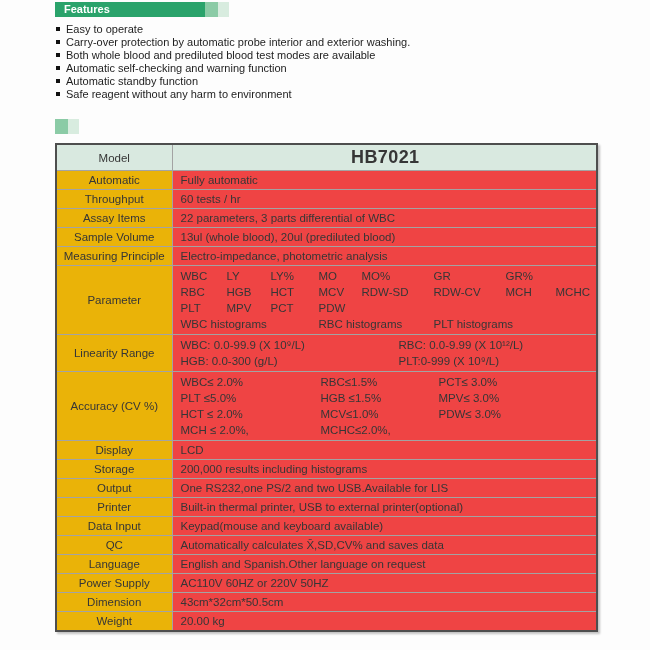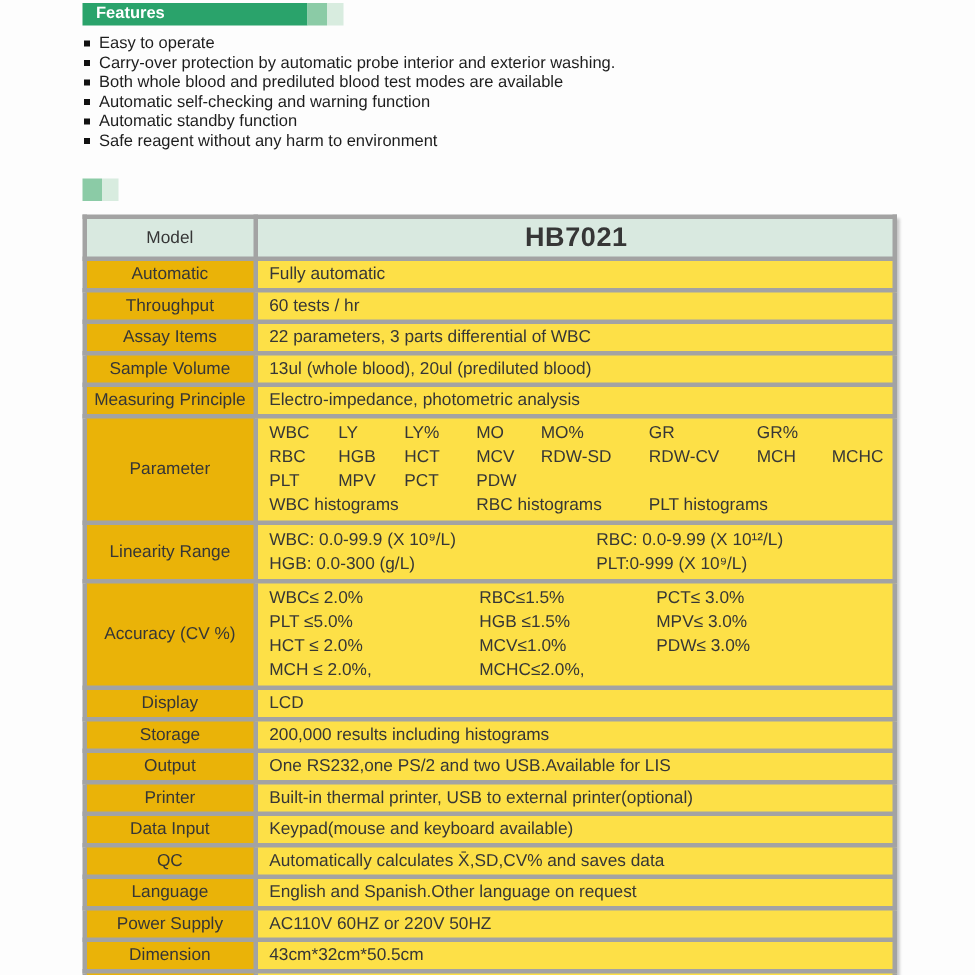--- a/index.html
+++ b/index.html
@@ -25,23 +25,23 @@
   .bullet-sq { width:4px; height:4px; background:#111; margin:4px 6px 0 1px; flex:none; }
 
   .hdr2 { margin-top:19px; }
 
   
   table.spec {
     margin-top:9px; width:543px; border-collapse:collapse;
     font-size:11.5px; color:#363636;
     border:2px solid #4e4e4e; box-shadow:2px 2px 2px #c2c2c2;
   }
-  table.spec td { border:3px solid #a3a3a3; vertical-align:middle; }
+  table.spec td { border:1px solid #a3a3a3; vertical-align:middle; }
   td.lbl { width:126px; background:#eab308; text-align:center; padding:2px 3px; height:14px; }
-  td.val { background:#fde047; padding:2px 6px 2px 8px; height:14px; }
+  td.val { background:#ef4444; padding:2px 6px 2px 8px; height:14px; }
   tr.model-row td.lbl, tr.model-row td.val { background:#d9e9e0; }
   tr.model-row td.val { font-weight:bold; text-align:center; font-size:18px; letter-spacing:0.4px; }
 
   
   .param-cell { padding:5px 4px 5px 8px; }
   .pgrid { display:grid; grid-template-columns:46px 44px 48px 43px 72px 72px 50px auto; line-height:16px; }
   .hspan1 { grid-column:1/4; } .hspan2 { grid-column:4/6; } .hspan3 { grid-column:6/9; }
 
   
   .lin-cell { padding:6px 4px 6px 8px; }

